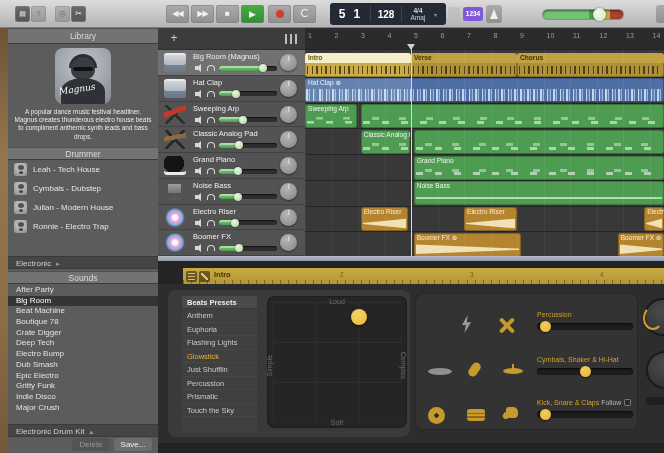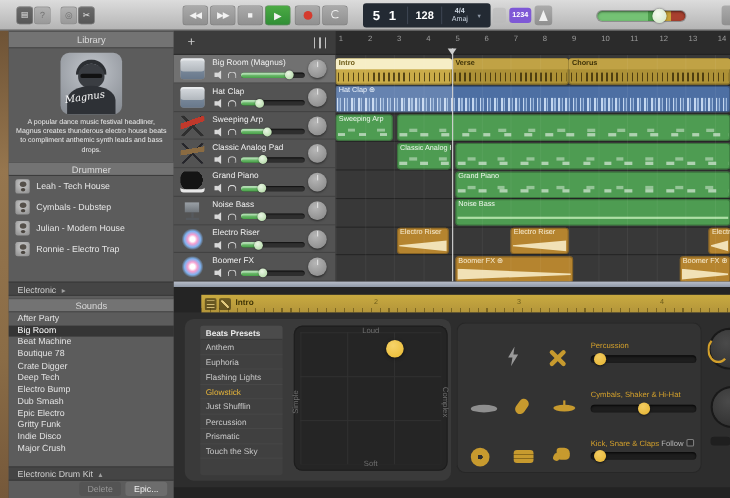--- a/index.html
+++ b/index.html
@@ -250,21 +250,21 @@
         <div class="snd-row">Deep Tech</div>
         <div class="snd-row">Electro Bump</div>
         <div class="snd-row">Dub Smash</div>
         <div class="snd-row">Epic Electro</div>
         <div class="snd-row">Gritty Funk</div>
         <div class="snd-row">Indie Disco</div>
         <div class="snd-row">Major Crush</div>
       </div>
     <div class="genre-bar" style="top:396px"><span>Electronic Drum Kit</span><span class="arr">▴</span></div>
     <div class="side-btn" style="left:64px;top:410px;width:38px;background:#545454;color:#969696">Delete</div>
-    <div class="side-btn" style="left:106px;top:410px;width:38px;background:#6d6d6d;color:#f0f0f0">Epic...</div>
+    <div class="side-btn" style="left:106px;top:410px;width:38px;background:#6d6d6d;color:#f0f0f0">Save...</div>
   </div>
 
   <div id="theaders" class="abs">
     <div id="th-top">
       <div id="addtrack">+</div>
       <div id="mixericon"></div>
     </div>
     <div id="track-rows">
         <div class="trow sel" style="top: 22px;">
           <div class="ticon icon-drum-machine"></div>

